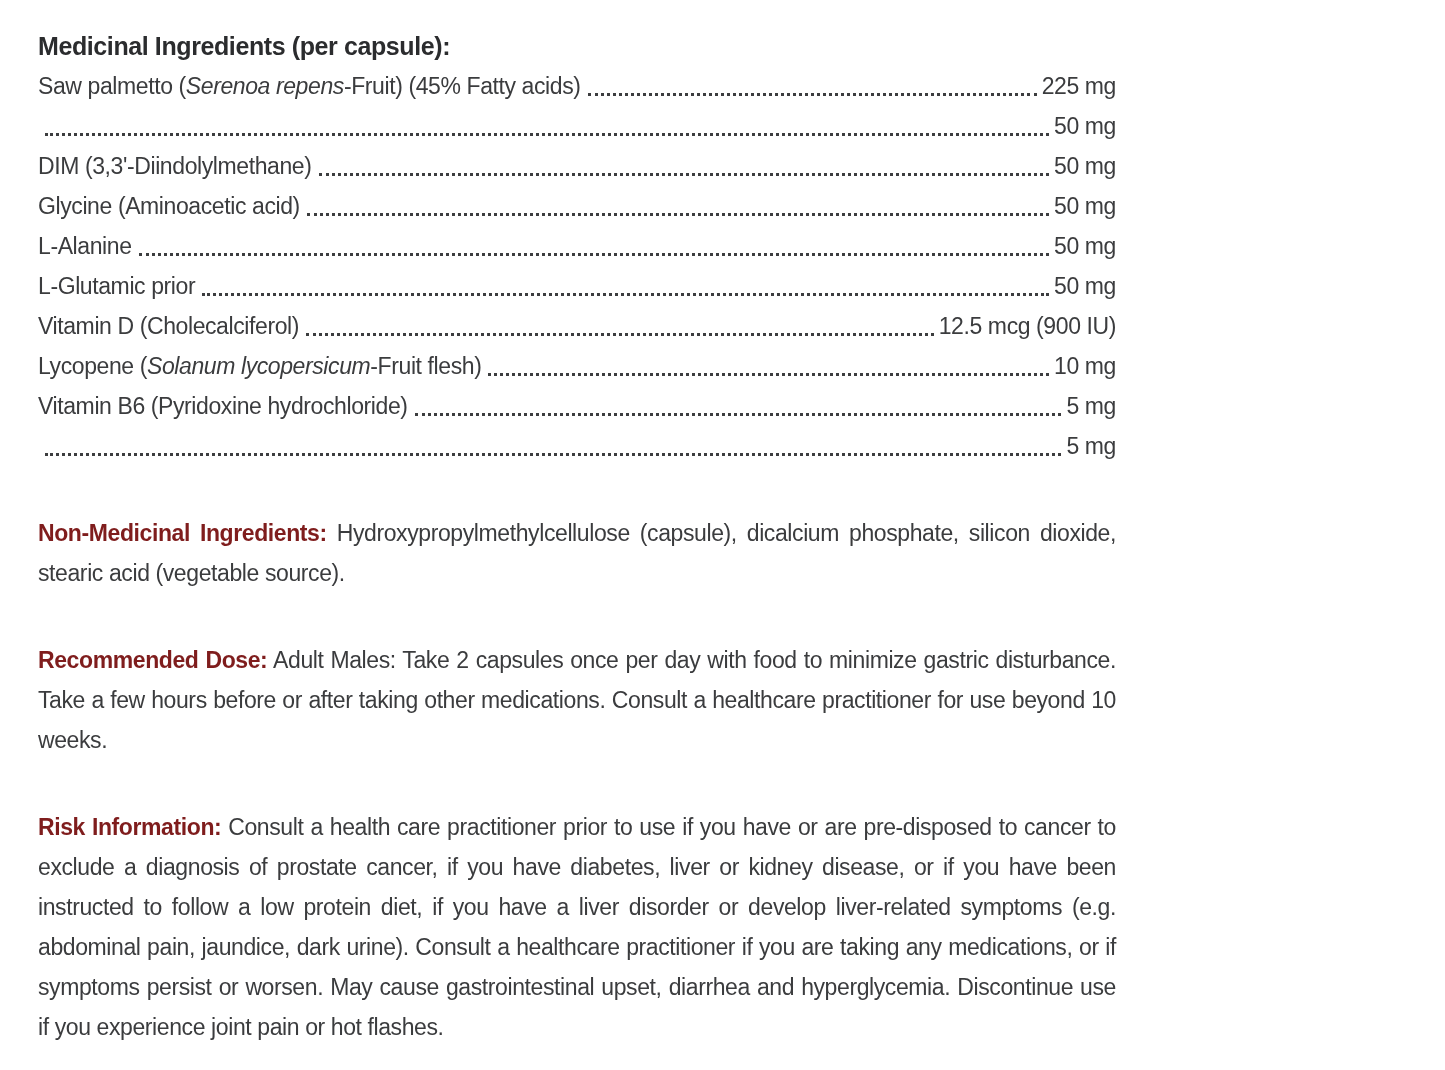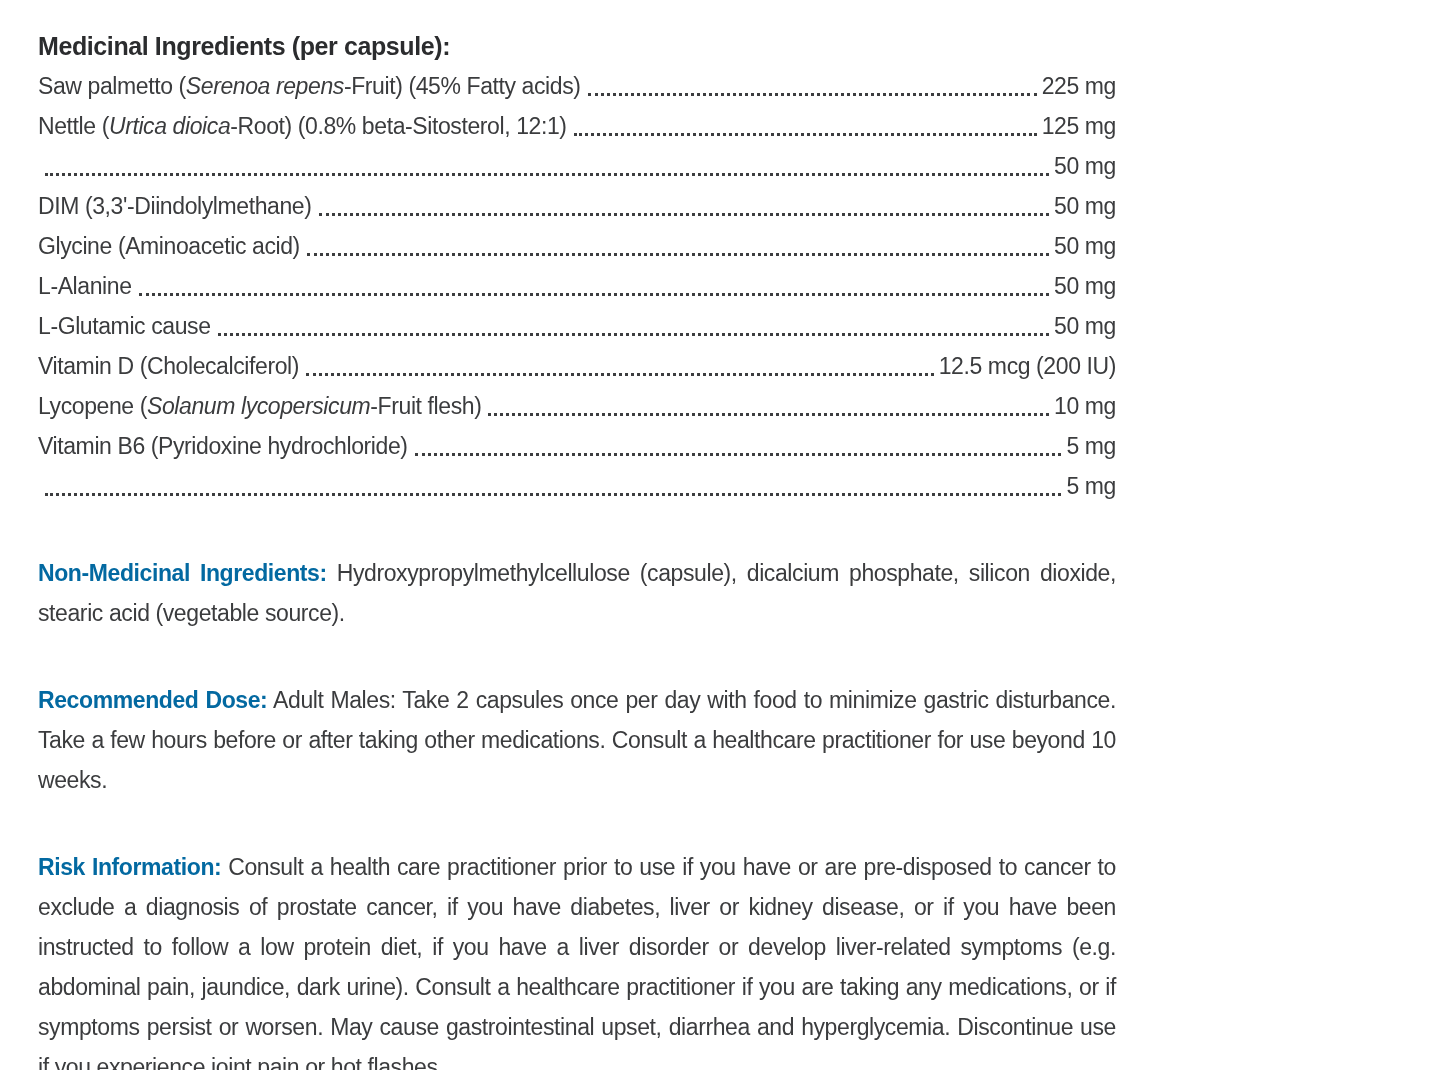--- a/index.html
+++ b/index.html
@@ -39,21 +39,21 @@
   }
   .ing-amount { flex: 0 0 auto; }
   .section {
     margin-top: 47px;
     font-size: 23px;
     line-height: 40px;
     text-align: justify;
   }
   .section .label {
     font-weight: bold;
-    color: #0369a1;
+    color: #7f1d1d;
   }
   .footer-line {
     margin-top: 52px;
     font-weight: bold;
     font-size: 24px;
     color: #2b2c2e;
     line-height: 40px;
     margin-left: 6px;
   }
 </style>
@@ -64,25 +64,20 @@
 
   <div class="heading">Medicinal Ingredients (per capsule):</div>
 
   <div id="rows-host">
     <div class="ing-row">
       <span class="ing-name"><span>Saw palmetto (</span><i>Serenoa repens</i><span>-Fruit) (45% Fatty acids)</span></span>
       <span class="leader"></span>
       <span class="ing-amount">225 mg</span>
     </div>
 
-    <div class="ing-row">
-      <span class="ing-name"><span>Nettle (</span><i>Urtica dioica</i><span>-Root) (0.8% beta-Sitosterol, 12:1)</span></span>
-      <span class="leader"></span>
-      <span class="ing-amount">125 mg</span>
-    </div>
 
     <div class="ing-row">
       <span class="leader"></span>
       <span class="ing-amount">50 mg</span>
     </div>
 
     <div class="ing-row">
       <span class="ing-name"><span>DIM (3,3'-Diindolylmethane)</span><i></i><span></span></span>
       <span class="leader"></span>
       <span class="ing-amount">50 mg</span>
@@ -94,29 +89,29 @@
       <span class="ing-amount">50 mg</span>
     </div>
 
     <div class="ing-row">
       <span class="ing-name"><span>L-Alanine</span><i></i><span></span></span>
       <span class="leader"></span>
       <span class="ing-amount">50 mg</span>
     </div>
 
     <div class="ing-row">
-      <span class="ing-name"><span>L-Glutamic cause</span><i></i><span></span></span>
+      <span class="ing-name"><span>L-Glutamic prior</span><i></i><span></span></span>
       <span class="leader"></span>
       <span class="ing-amount">50 mg</span>
     </div>
 
     <div class="ing-row">
       <span class="ing-name"><span>Vitamin D (Cholecalciferol)</span><i></i><span></span></span>
       <span class="leader"></span>
-      <span class="ing-amount">12.5 mcg (200 IU)</span>
+      <span class="ing-amount">12.5 mcg (900 IU)</span>
     </div>
 
     <div class="ing-row">
       <span class="ing-name"><span>Lycopene (</span><i>Solanum lycopersicum</i><span>-Fruit flesh)</span></span>
       <span class="leader"></span>
       <span class="ing-amount">10 mg</span>
     </div>
 
     <div class="ing-row">
       <span class="ing-name"><span>Vitamin B6 (Pyridoxine hydrochloride)</span><i></i><span></span></span>

